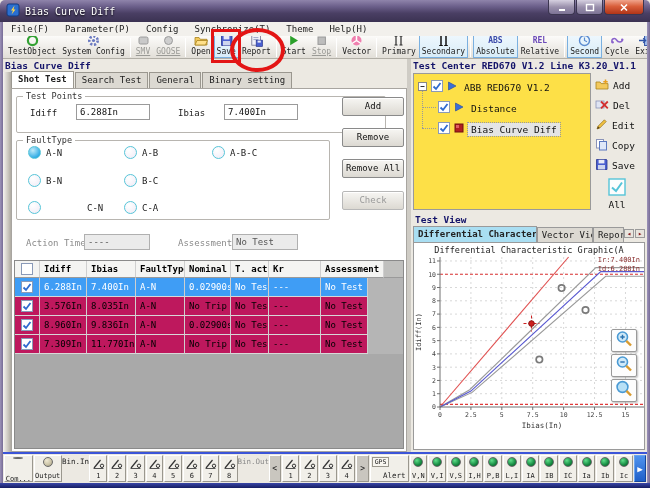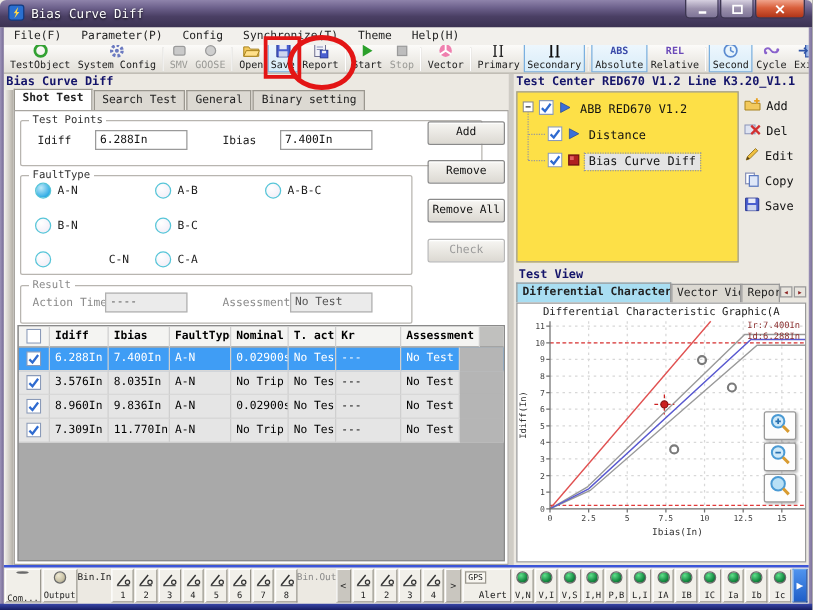--- a/index.html
+++ b/index.html
@@ -25,21 +25,21 @@
   .menubar{position:absolute;top:22px;left:3px;right:3px;height:14px;background:#f2f0ec;
      display:flex;align-items:center;font-size:9px;color:#222;}
   .menu-item{padding:0 8px;cursor:default;}
   .toolbar{position:absolute;top:36px;left:3px;right:3px;height:23px;
      background:linear-gradient(#fcfbf9,#e2dfd8);border-bottom:1px solid #b2afa7;
      display:flex;align-items:flex-end;overflow:hidden;padding:0 2px;}
   .tbtn{display:flex;flex-direction:column;align-items:center;justify-content:flex-end;
      padding:1px 2px 1px;font-size:8px;color:#222;line-height:9px;white-space:nowrap;border:1px solid transparent;}
   .tbtn .ticon{height:13px;display:flex;align-items:center;justify-content:center;}
   .tbtn.selected{border:1px solid #7ab0e0;background:linear-gradient(#f0f8fe,#d8ecf8);}
-  .tbtn.disabled{color:#9a9a96;}
+  .tbtn.disabled{color:#9a9a96;text-decoration:underline;}
   .tbtn.exit{margin-left:auto;}
   .tsep{width:1px;align-self:stretch;margin:2px 2px 1px;background:#b8b5ae;border-right:1px solid #fff;}
   
   .main{position:absolute;top:59px;left:3px;right:3px;bottom:36px;}
   .pheader{font-size:9.5px;font-weight:bold;color:#14146a;height:13px;line-height:13px;padding-left:2px;}
   
   .lstrip{position:absolute;left:0;top:13px;width:8px;bottom:0;
      background:linear-gradient(90deg,#f6f4f0,#c6c2ba 70%,#aeaaa2);}
   .lpanel{position:absolute;left:0;top:0;width:404px;bottom:0;}
   .ltabs{position:absolute;left:8px;top:13px;right:0;height:16px;display:flex;align-items:flex-end;}
@@ -59,21 +59,21 @@
   .radio-item{position:absolute;display:flex;align-items:center;gap:5px;font-size:9px;color:#222;}
   .rdot{width:13px;height:13px;border-radius:50%;border:1px solid #57c5d8;
      background:radial-gradient(circle at 35% 30%,#ffffff,#efeaf6);}
   .rdot.sel{background:radial-gradient(circle at 35% 30%,#bfeaf8,#35aee6 70%,#1d8fd0);}
   .abtn{position:absolute;width:62px;height:19px;line-height:17px;text-align:center;
      font-size:9px;color:#111;border:1px solid #8a8a8a;border-radius:2px;
      background:linear-gradient(#f7f6f3,#dcd9d2);box-shadow:inset 0 1px 0 #fff;}
   .abtn.disabled{color:#9a9a9a;border-color:#b8b8b8;}
   .ltable{position:absolute;left:2px;right:2px;top:171px;bottom:2px;background:#a9a9a9;
      border:1px solid #8a8a8a;overflow:hidden;font-size:9px;}
-  .trow{display:flex;height:19px;background:#e5e5e5;}
+  .trow{display:flex;height:19px;background:#be185d;}
   .trow.head{height:17px;background:#f4f4f2;font-weight:bold;}
   .trow.sel{background:#3f9df5;color:#fff;}
   .tcell{flex:0 0 auto;border-right:1px solid #cfcfcf;border-bottom:1px solid #d8d8d8;
      padding:0 4px;line-height:19px;overflow:hidden;white-space:nowrap;}
   .trow.head .tcell{border-bottom:1px solid #9a9a9a;line-height:17px;}
   .tcell.ck{display:flex;align-items:center;justify-content:center;padding:0;}
   .tcell.fill{flex:1 1 auto;border-right:none;background:#b5b5b5;border-bottom-color:#b5b5b5;}
   .trow.head .tcell.fill{background:#c0c0be;}
   
   .vsplit{position:absolute;left:404px;top:0;width:4px;bottom:0;background:#cfccc5;}
@@ -332,23 +332,20 @@
         <span class="flabel" style="left:18px;top:19px;">Idiff</span>
         <input class="fin" style="left: 64px; top: 15px; width: 74px;" readonly="" value="6.288In">
         <span class="flabel" style="left:166px;top:19px;">Ibias</span>
         <input class="fin" style="left: 212px; top: 15px; width: 74px;" readonly="" value="7.400In">
 
         <fieldset class="grp" style="left:4px;top:46px;width:314px;height:85px;">
           <legend>FaultType</legend>
         </fieldset>
         <div id="radios"></div>
 
-        <fieldset class="grp dim" style="left:4px;top:134px;width:314px;height:36px;">
-          <legend>Result</legend>
-        </fieldset>
         <span class="flabel dim" style="left:14px;top:149px;">Action Time</span>
         <input class="fin dim" style="left: 72px; top: 145px; width: 66px;" readonly="" value="----">
         <span class="flabel dim" style="left:166px;top:149px;">Assessment</span>
         <input class="fin dim" style="left: 220px; top: 145px; width: 66px;" readonly="" value="No Test">
 
         <div id="actions"></div>
         <div class="ltable" id="ltable">
             <div class="trow head">
               <div class="tcell ck" style="width: 25px;">
                 <svg width="12" height="12">
@@ -537,20 +534,27 @@
               </svg></span>
             <span>Copy</span>
           </div>
           <div class="tbn">
             <span><svg width="13" height="13">
                 <path d="M1.5 1.5 H11.5 L12 2 V11.5 H1.5 Z" fill="#4a5fd0" stroke="#27358f" stroke-width="0.8"></path>
                 <rect x="3.6" y="1.8" width="5.8" height="3.6" fill="#e9ecf7"></rect>
                 <rect x="3" y="7" width="7" height="4.4" fill="#cdd5ee"></rect>
               </svg></span>
             <span>Save</span>
+          </div>
+          <div class="tbn-all">
+            <span><svg width="18" height="18">
+                <rect x="1" y="1" width="16" height="16" fill="#fdfdfd" stroke="#56c4d8" stroke-width="1.4"></rect>
+                <path d="M4 9.5 L8 13 L14 4.5" fill="none" stroke="#56c4d8" stroke-width="2"></path>
+              </svg></span>
+            <span>All</span>
           </div>
         </div>
       <div class="pheader tvh">Test View</div>
       <div class="tvtabs" id="tvtabs">
           <div class="tvtab active" style="max-width: 148px;">Differential Characteristic</div>
           <div class="tvtab" style="max-width: 66px;">Vector View</div>
           <div class="tvtab" style="max-width: 38px;">Repor</div>
           <div class="tscrolls">
             <div class="tscroll">◂</div>
             <div class="tscroll">▸</div>

